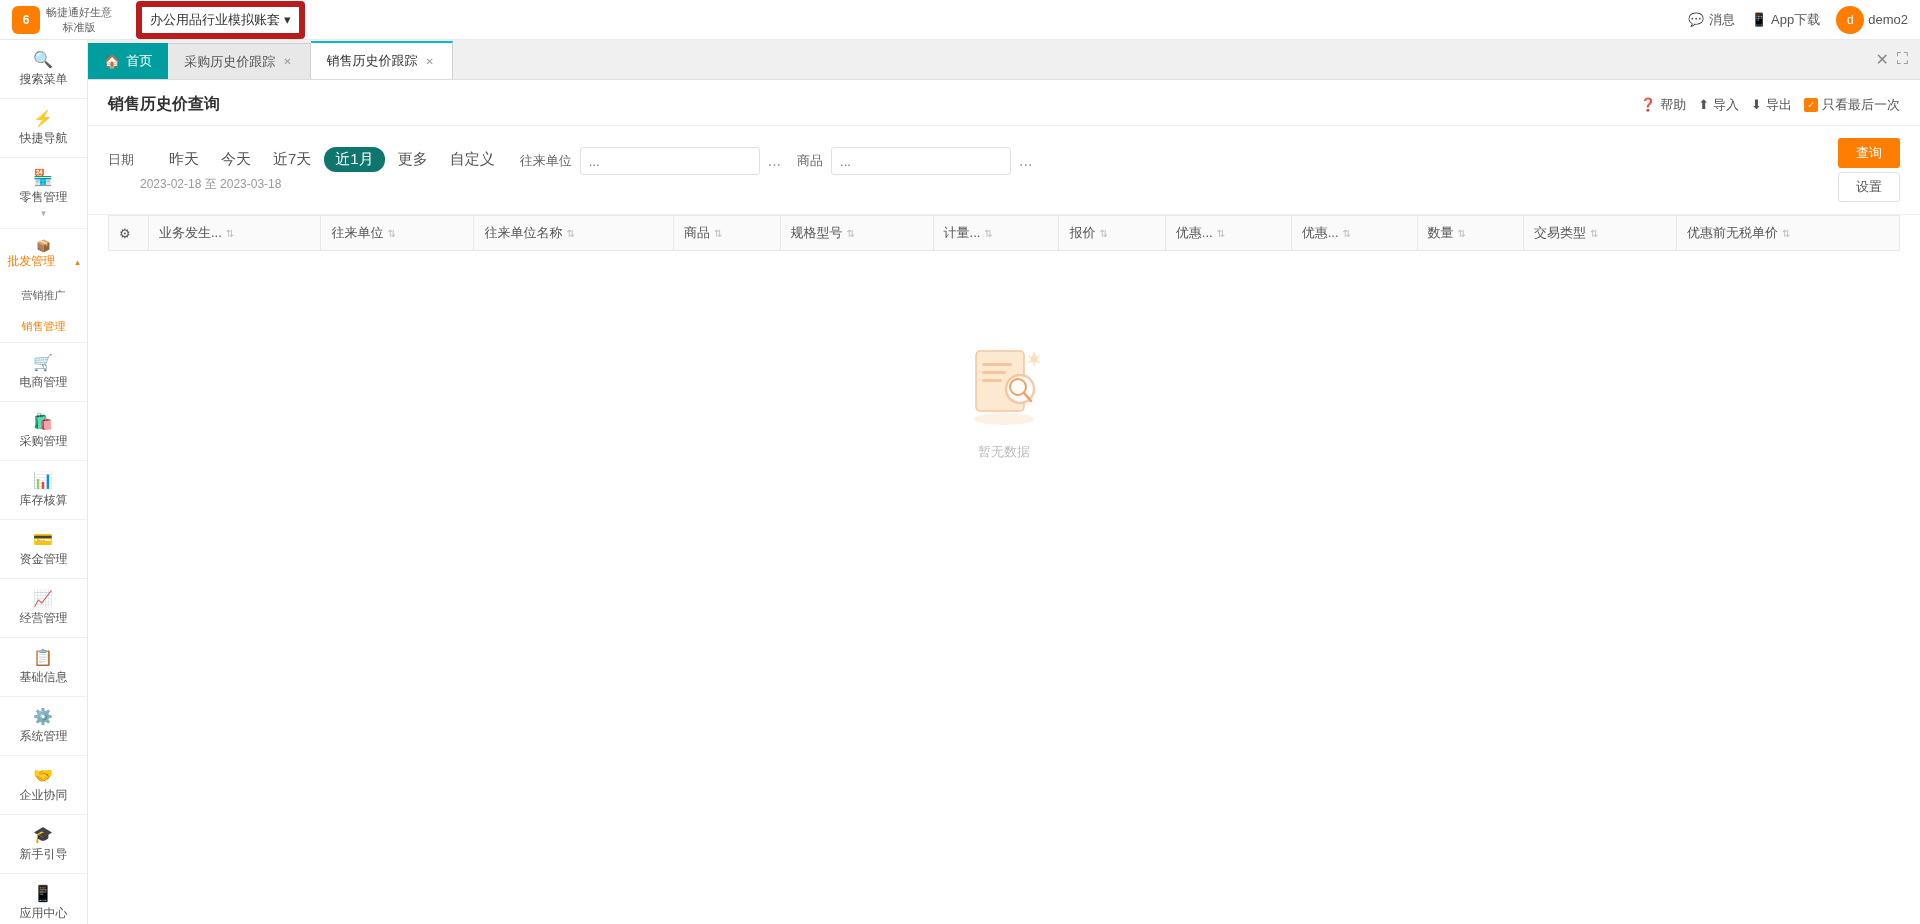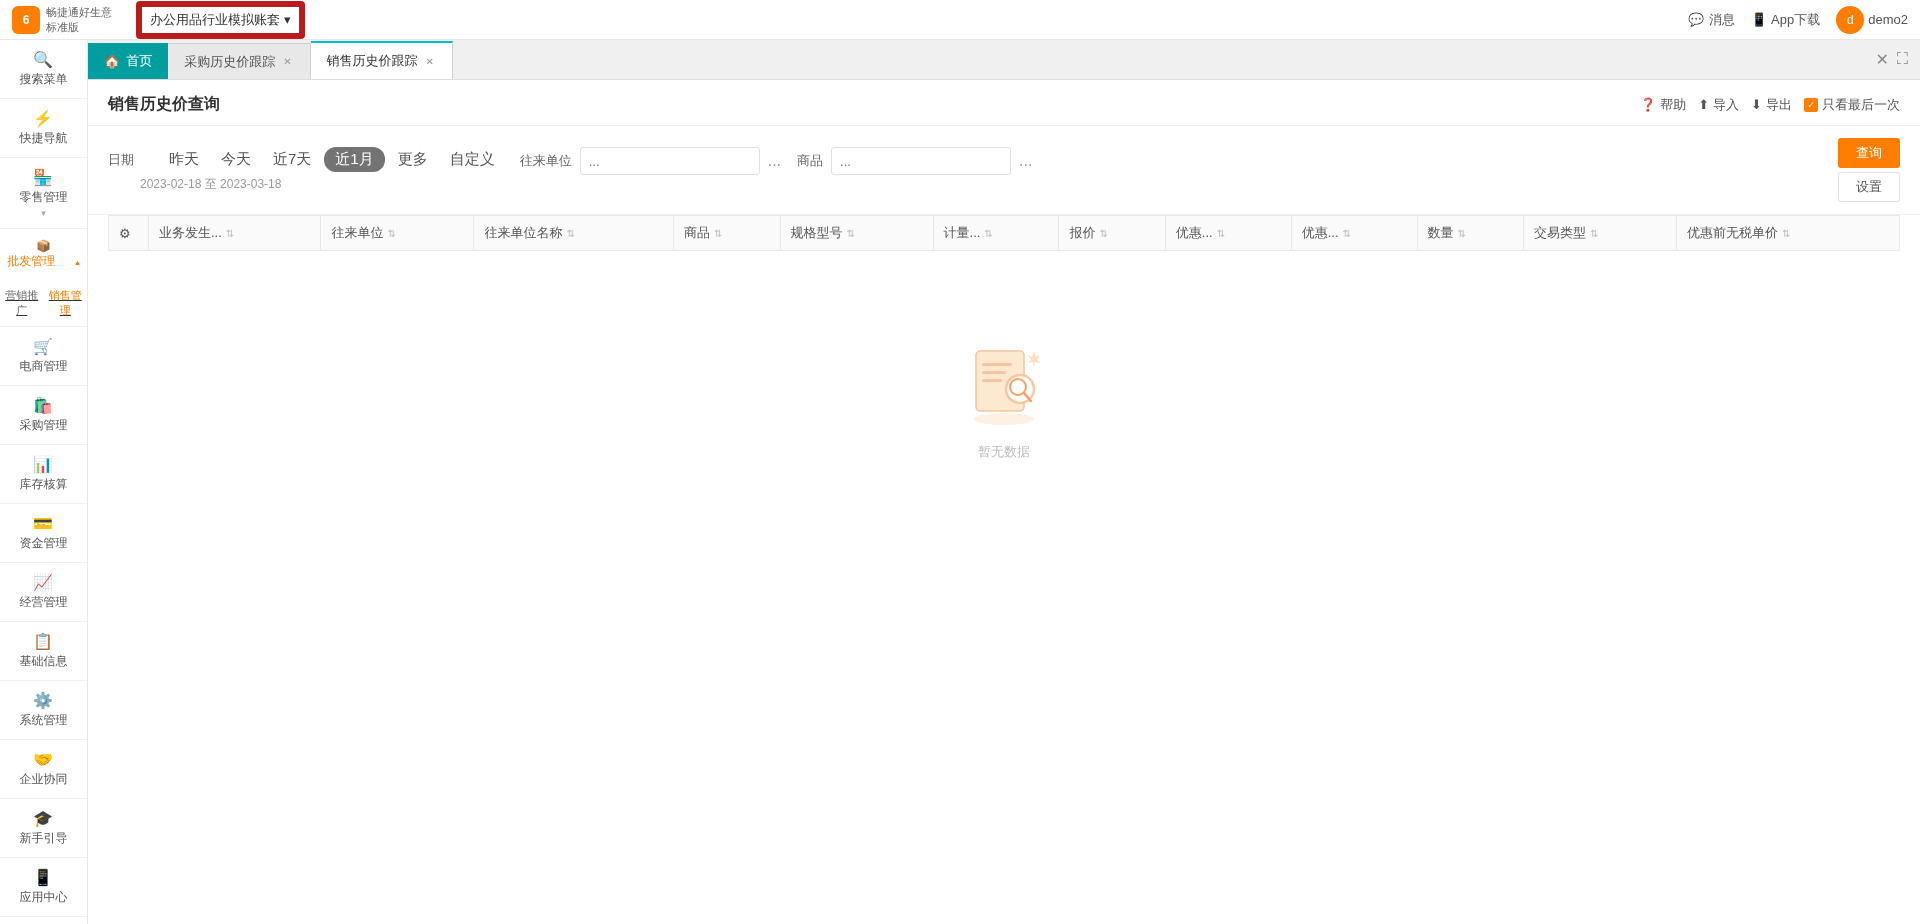--- a/index.html
+++ b/index.html
@@ -35,20 +35,21 @@
       align-items: center;
       justify-content: center;
       color: white;
       font-size: 12px;
       font-weight: bold;
     }
     .logo-text {
       font-size: 11px;
       color: #666;
       line-height: 1.3;
+      text-align: center;
     }
     .app-selector {
       display: flex;
       align-items: center;
       gap: 4px;
       padding: 4px 8px;
       border: 6px solid #b91c1c;
       border-radius: 4px;
       cursor: pointer;
       font-size: 13px;
@@ -120,21 +121,21 @@
       font-size: 12px;
       text-align: center;
     }
     .section-group {
       border-bottom: 1px solid #f0f0f0;
     }
     .section-group .sidebar-section {
       padding: 10px 4px;
       border-bottom: none;
     }
-    .section-group .sub-items { display: flex; flex-direction: row; text-decoration: underline; }
+    .section-group .sub-items { display: flex; flex-direction: column; }
     .section-group .sub-item {
       padding: 8px 4px;
       font-size: 11px;
       color: #666;
       text-align: center;
       cursor: pointer;
     }
     .section-group .sub-item.active { color: #ff7d00; }
 
     
@@ -281,21 +282,21 @@
     }
     .date-btn {
       padding: 2px 8px;
       border-radius: 3px;
       cursor: pointer;
       font-size: 15px;
       color: #555;
       border: 1px solid transparent;
     }
     .date-btn.active {
-      background: #737373;
+      background: #0f766e;
       color: white;
       border-radius: 12px;
       padding: 2px 10px;
     }
     .date-range {
       font-size: 12px;
       color: #999;
       margin-left: 4px;
     }
     .filter-input-group {

